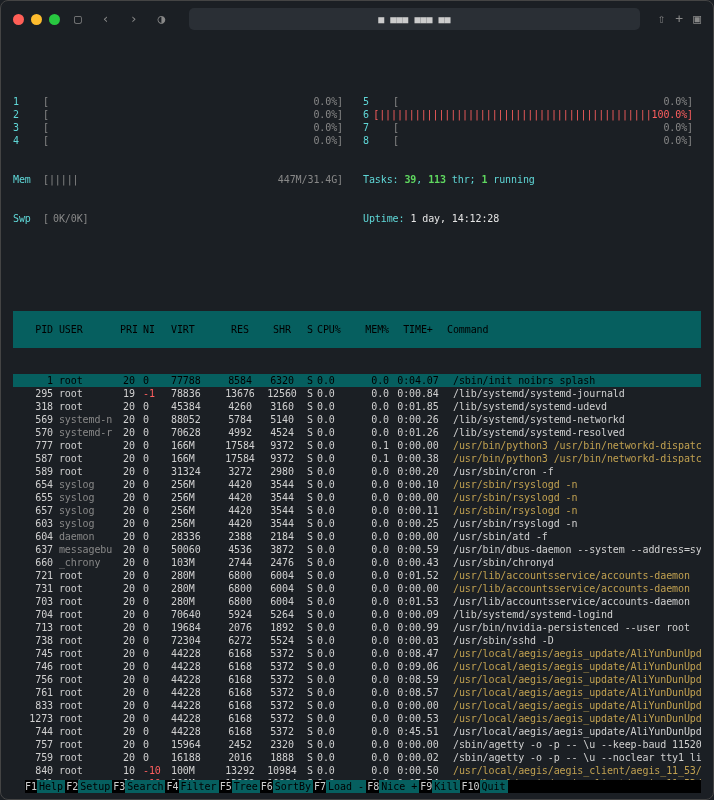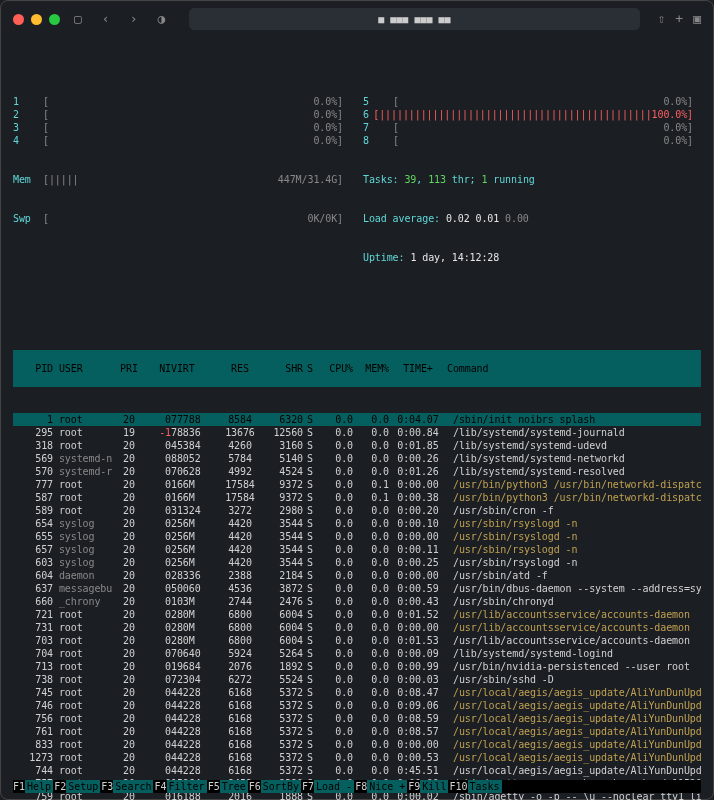--- a/index.html
+++ b/index.html
@@ -17,42 +17,42 @@
   .c-grey{color:#888}
   .c-red{color:#ff5f5f}
   .c-yel{color:#d0d050}
   .c-white{color:#e5e5e5}
   .c-redbar{color:#ff5f5f}
   .meter{display:flex}
   .meter .lbl{color:#5fd7d7;width:30px}
   .meter .bar{color:#888}
   .meter .val{color:#888;margin-left:auto}
   .tasks{color:#5fd7d7}
-  .tasks .n{color:#5fd75f;font-weight:normal}
+  .tasks .n{color:#5fd75f;font-weight:bold}
   .hdr{background:#065f5f;color:#000;display:flex}
   .hdr span{padding:12px 0}
   .prow{display:flex}
   .prow.sel{background:#065f5f;color:#000}
   .prow.sel .cmd{color:#000}
   .col{display:inline-block}
   .w-pid{width:40px;text-align:right}
   .w-user{width:62px}
   .w-pri{width:28px;text-align:center}
-  .w-ni{width:28px;text-align:right}
+  .w-ni{width:28px;}
   .w-virt{width:48px;text-align:left}
   .w-res{width:42px;text-align:center}
-  .w-shr{width:42px;text-align:right}
+  .w-shr{width:42px;text-align:center}
   .w-s{width:14px;text-align:center}
-  .w-cpu{width:36px;text-align:right}
+  .w-cpu{width:36px;}
   .w-mem{width:36px;text-align:right}
   .w-time{width:58px;text-align:center}
   .w-cmd{flex:1;padding-left:6px;overflow:hidden;text-overflow:clip;white-space:nowrap}
   .cmd{color:#d0d0d0}
   .cmd.ye{color:#c0a050}
-  .footer{position:absolute;bottom:6px;left:12px;right:12px;display:flex;background:#000}
+  .footer{position:absolute;bottom:6px;left:24px;right:12px;display:flex;background:#000}
   .fk{color:#d0d0d0}
   .fl{background:#065f5f;color:#000;padding:0 2px;margin-right:1px}
 </style>
 </head>
 <body>
 
 <div class="window">
   <div class="titlebar">
     <div class="traffic">
       <div class="tl r"></div>
@@ -71,27 +71,26 @@
       <span>+</span>
       <span>▣</span>
     </div>
   </div>
 
   <div class="term">
     <div class="row">
       <div style="width:330px">
         <div id="ml"><div class="meter"><span class="lbl">1</span><span class="c-grey">[</span><span class="c-grey" style="margin-left:auto">0.0%]</span></div><div class="meter"><span class="lbl">2</span><span class="c-grey">[</span><span class="c-grey" style="margin-left:auto">0.0%]</span></div><div class="meter"><span class="lbl">3</span><span class="c-grey">[</span><span class="c-grey" style="margin-left:auto">0.0%]</span></div><div class="meter"><span class="lbl">4</span><span class="c-grey">[</span><span class="c-grey" style="margin-left:auto">0.0%]</span></div></div>
         <div class="meter"><span class="lbl">Mem</span><span class="bar c-yel">[|||||</span><span class="val" style="width:260px;text-align:right">447M/31.4G]</span></div>
-        <div class="meter"><span class="lbl">Swp</span><span class="bar">[</span><span class="val" style="width:290px;text-align:right">0K/0K]</span></div>
+        <div class="meter"><span class="lbl">Swp</span><span class="bar">[</span><span class="val" style="width:290px;">0K/0K]</span></div>
       </div>
       <div style="width:20px"></div>
       <div style="width:330px">
         <div id="mr"><div class="meter"><span class="lbl">5</span><span class="c-grey">[</span><span class="c-grey" style="margin-left:auto">0.0%]</span></div><div class="meter"><span class="lbl">6</span><span class="c-redbar">[||||||||||||||||||||||||||||||||||||||||||||||</span><span class="c-red">100.0%]</span></div><div class="meter"><span class="lbl">7</span><span class="c-grey">[</span><span class="c-grey" style="margin-left:auto">0.0%]</span></div><div class="meter"><span class="lbl">8</span><span class="c-grey">[</span><span class="c-grey" style="margin-left:auto">0.0%]</span></div></div>
         <div class="tasks"><span>Tasks:</span> <span class="n">39</span>, <span class="n">113</span> <span class="c-cyan">thr;</span> <span class="n">1</span> <span class="c-cyan">running</span></div>
-        <div class="tasks"><span>Load average:</span> <span class="c-white">0.02</span> <span class="c-white">0.01</span> <span class="c-grey">0.00</span></div>
         <div class="tasks"><span>Uptime:</span> <span class="c-white">1 day, 14:12:28</span></div>
       </div>
     </div>
     <div style="height:8px"></div>
     <div class="hdr" id="hdr"><span class="col w-pid">PID</span><span class="col w-user"> USER</span><span class="col w-pri">PRI</span><span class="col w-ni">NI</span><span class="col w-virt">VIRT</span><span class="col w-res">RES</span><span class="col w-shr">SHR</span><span class="col w-s">S</span><span class="col w-cpu">CPU%</span><span class="col w-mem">MEM%</span><span class="col w-time">TIME+</span><span class="col w-cmd"> Command</span></div>
     <div id="plist"><div class="prow sel"><span class="col w-pid">1</span><span class="col w-user "> root</span><span class="col w-pri">20</span><span class="col w-ni ">0</span><span class="col w-virt">77788</span><span class="col w-res">8584</span><span class="col w-shr">6320</span><span class="col w-s">S</span><span class="col w-cpu">0.0</span><span class="col w-mem">0.0</span><span class="col w-time">0:04.07</span><span class="col w-cmd cmd ">/sbin/init noibrs splash</span></div><div class="prow "><span class="col w-pid">295</span><span class="col w-user "> root</span><span class="col w-pri">19</span><span class="col w-ni c-red">-1</span><span class="col w-virt">78836</span><span class="col w-res">13676</span><span class="col w-shr">12560</span><span class="col w-s">S</span><span class="col w-cpu">0.0</span><span class="col w-mem">0.0</span><span class="col w-time">0:00.84</span><span class="col w-cmd cmd ">/lib/systemd/systemd-journald</span></div><div class="prow "><span class="col w-pid">318</span><span class="col w-user "> root</span><span class="col w-pri">20</span><span class="col w-ni ">0</span><span class="col w-virt">45384</span><span class="col w-res">4260</span><span class="col w-shr">3160</span><span class="col w-s">S</span><span class="col w-cpu">0.0</span><span class="col w-mem">0.0</span><span class="col w-time">0:01.85</span><span class="col w-cmd cmd ">/lib/systemd/systemd-udevd</span></div><div class="prow "><span class="col w-pid">569</span><span class="col w-user c-grey"> systemd-n</span><span class="col w-pri">20</span><span class="col w-ni ">0</span><span class="col w-virt">88052</span><span class="col w-res">5784</span><span class="col w-shr">5140</span><span class="col w-s">S</span><span class="col w-cpu">0.0</span><span class="col w-mem">0.0</span><span class="col w-time">0:00.26</span><span class="col w-cmd cmd ">/lib/systemd/systemd-networkd</span></div><div class="prow "><span class="col w-pid">570</span><span class="col w-user c-grey"> systemd-r</span><span class="col w-pri">20</span><span class="col w-ni ">0</span><span class="col w-virt">70628</span><span class="col w-res">4992</span><span class="col w-shr">4524</span><span class="col w-s">S</span><span class="col w-cpu">0.0</span><span class="col w-mem">0.0</span><span class="col w-time">0:01.26</span><span class="col w-cmd cmd ">/lib/systemd/systemd-resolved</span></div><div class="prow "><span class="col w-pid">777</span><span class="col w-user "> root</span><span class="col w-pri">20</span><span class="col w-ni ">0</span><span class="col w-virt">166M</span><span class="col w-res">17584</span><span class="col w-shr">9372</span><span class="col w-s">S</span><span class="col w-cpu">0.0</span><span class="col w-mem">0.1</span><span class="col w-time">0:00.00</span><span class="col w-cmd cmd ye">/usr/bin/python3 /usr/bin/networkd-dispatcher --run</span></div><div class="prow "><span class="col w-pid">587</span><span class="col w-user "> root</span><span class="col w-pri">20</span><span class="col w-ni ">0</span><span class="col w-virt">166M</span><span class="col w-res">17584</span><span class="col w-shr">9372</span><span class="col w-s">S</span><span class="col w-cpu">0.0</span><span class="col w-mem">0.1</span><span class="col w-time">0:00.38</span><span class="col w-cmd cmd ye">/usr/bin/python3 /usr/bin/networkd-dispatcher --run</span></div><div class="prow "><span class="col w-pid">589</span><span class="col w-user "> root</span><span class="col w-pri">20</span><span class="col w-ni ">0</span><span class="col w-virt">31324</span><span class="col w-res">3272</span><span class="col w-shr">2980</span><span class="col w-s">S</span><span class="col w-cpu">0.0</span><span class="col w-mem">0.0</span><span class="col w-time">0:00.20</span><span class="col w-cmd cmd ">/usr/sbin/cron -f</span></div><div class="prow "><span class="col w-pid">654</span><span class="col w-user c-grey"> syslog</span><span class="col w-pri">20</span><span class="col w-ni ">0</span><span class="col w-virt">256M</span><span class="col w-res">4420</span><span class="col w-shr">3544</span><span class="col w-s">S</span><span class="col w-cpu">0.0</span><span class="col w-mem">0.0</span><span class="col w-time">0:00.10</span><span class="col w-cmd cmd ye">/usr/sbin/rsyslogd -n</span></div><div class="prow "><span class="col w-pid">655</span><span class="col w-user c-grey"> syslog</span><span class="col w-pri">20</span><span class="col w-ni ">0</span><span class="col w-virt">256M</span><span class="col w-res">4420</span><span class="col w-shr">3544</span><span class="col w-s">S</span><span class="col w-cpu">0.0</span><span class="col w-mem">0.0</span><span class="col w-time">0:00.00</span><span class="col w-cmd cmd ye">/usr/sbin/rsyslogd -n</span></div><div class="prow "><span class="col w-pid">657</span><span class="col w-user c-grey"> syslog</span><span class="col w-pri">20</span><span class="col w-ni ">0</span><span class="col w-virt">256M</span><span class="col w-res">4420</span><span class="col w-shr">3544</span><span class="col w-s">S</span><span class="col w-cpu">0.0</span><span class="col w-mem">0.0</span><span class="col w-time">0:00.11</span><span class="col w-cmd cmd ye">/usr/sbin/rsyslogd -n</span></div><div class="prow "><span class="col w-pid">603</span><span class="col w-user c-grey"> syslog</span><span class="col w-pri">20</span><span class="col w-ni ">0</span><span class="col w-virt">256M</span><span class="col w-res">4420</span><span class="col w-shr">3544</span><span class="col w-s">S</span><span class="col w-cpu">0.0</span><span class="col w-mem">0.0</span><span class="col w-time">0:00.25</span><span class="col w-cmd cmd ">/usr/sbin/rsyslogd -n</span></div><div class="prow "><span class="col w-pid">604</span><span class="col w-user c-grey"> daemon</span><span class="col w-pri">20</span><span class="col w-ni ">0</span><span class="col w-virt">28336</span><span class="col w-res">2388</span><span class="col w-shr">2184</span><span class="col w-s">S</span><span class="col w-cpu">0.0</span><span class="col w-mem">0.0</span><span class="col w-time">0:00.00</span><span class="col w-cmd cmd ">/usr/sbin/atd -f</span></div><div class="prow "><span class="col w-pid">637</span><span class="col w-user c-grey"> messagebu</span><span class="col w-pri">20</span><span class="col w-ni ">0</span><span class="col w-virt">50060</span><span class="col w-res">4536</span><span class="col w-shr">3872</span><span class="col w-s">S</span><span class="col w-cpu">0.0</span><span class="col w-mem">0.0</span><span class="col w-time">0:00.59</span><span class="col w-cmd cmd ">/usr/bin/dbus-daemon --system --address=systemd: --</span></div><div class="prow "><span class="col w-pid">660</span><span class="col w-user c-grey"> _chrony</span><span class="col w-pri">20</span><span class="col w-ni ">0</span><span class="col w-virt">103M</span><span class="col w-res">2744</span><span class="col w-shr">2476</span><span class="col w-s">S</span><span class="col w-cpu">0.0</span><span class="col w-mem">0.0</span><span class="col w-time">0:00.43</span><span class="col w-cmd cmd ">/usr/sbin/chronyd</span></div><div class="prow "><span class="col w-pid">721</span><span class="col w-user "> root</span><span class="col w-pri">20</span><span class="col w-ni ">0</span><span class="col w-virt">280M</span><span class="col w-res">6800</span><span class="col w-shr">6004</span><span class="col w-s">S</span><span class="col w-cpu">0.0</span><span class="col w-mem">0.0</span><span class="col w-time">0:01.52</span><span class="col w-cmd cmd ye">/usr/lib/accountsservice/accounts-daemon</span></div><div class="prow "><span class="col w-pid">731</span><span class="col w-user "> root</span><span class="col w-pri">20</span><span class="col w-ni ">0</span><span class="col w-virt">280M</span><span class="col w-res">6800</span><span class="col w-shr">6004</span><span class="col w-s">S</span><span class="col w-cpu">0.0</span><span class="col w-mem">0.0</span><span class="col w-time">0:00.00</span><span class="col w-cmd cmd ye">/usr/lib/accountsservice/accounts-daemon</span></div><div class="prow "><span class="col w-pid">703</span><span class="col w-user "> root</span><span class="col w-pri">20</span><span class="col w-ni ">0</span><span class="col w-virt">280M</span><span class="col w-res">6800</span><span class="col w-shr">6004</span><span class="col w-s">S</span><span class="col w-cpu">0.0</span><span class="col w-mem">0.0</span><span class="col w-time">0:01.53</span><span class="col w-cmd cmd ">/usr/lib/accountsservice/accounts-daemon</span></div><div class="prow "><span class="col w-pid">704</span><span class="col w-user "> root</span><span class="col w-pri">20</span><span class="col w-ni ">0</span><span class="col w-virt">70640</span><span class="col w-res">5924</span><span class="col w-shr">5264</span><span class="col w-s">S</span><span class="col w-cpu">0.0</span><span class="col w-mem">0.0</span><span class="col w-time">0:00.09</span><span class="col w-cmd cmd ">/lib/systemd/systemd-logind</span></div><div class="prow "><span class="col w-pid">713</span><span class="col w-user "> root</span><span class="col w-pri">20</span><span class="col w-ni ">0</span><span class="col w-virt">19684</span><span class="col w-res">2076</span><span class="col w-shr">1892</span><span class="col w-s">S</span><span class="col w-cpu">0.0</span><span class="col w-mem">0.0</span><span class="col w-time">0:00.99</span><span class="col w-cmd cmd ">/usr/bin/nvidia-persistenced --user root</span></div><div class="prow "><span class="col w-pid">738</span><span class="col w-user "> root</span><span class="col w-pri">20</span><span class="col w-ni ">0</span><span class="col w-virt">72304</span><span class="col w-res">6272</span><span class="col w-shr">5524</span><span class="col w-s">S</span><span class="col w-cpu">0.0</span><span class="col w-mem">0.0</span><span class="col w-time">0:00.03</span><span class="col w-cmd cmd ">/usr/sbin/sshd -D</span></div><div class="prow "><span class="col w-pid">745</span><span class="col w-user "> root</span><span class="col w-pri">20</span><span class="col w-ni ">0</span><span class="col w-virt">44228</span><span class="col w-res">6168</span><span class="col w-shr">5372</span><span class="col w-s">S</span><span class="col w-cpu">0.0</span><span class="col w-mem">0.0</span><span class="col w-time">0:08.47</span><span class="col w-cmd cmd ye">/usr/local/aegis/aegis_update/AliYunDunUpdate</span></div><div class="prow "><span class="col w-pid">746</span><span class="col w-user "> root</span><span class="col w-pri">20</span><span class="col w-ni ">0</span><span class="col w-virt">44228</span><span class="col w-res">6168</span><span class="col w-shr">5372</span><span class="col w-s">S</span><span class="col w-cpu">0.0</span><span class="col w-mem">0.0</span><span class="col w-time">0:09.06</span><span class="col w-cmd cmd ye">/usr/local/aegis/aegis_update/AliYunDunUpdate</span></div><div class="prow "><span class="col w-pid">756</span><span class="col w-user "> root</span><span class="col w-pri">20</span><span class="col w-ni ">0</span><span class="col w-virt">44228</span><span class="col w-res">6168</span><span class="col w-shr">5372</span><span class="col w-s">S</span><span class="col w-cpu">0.0</span><span class="col w-mem">0.0</span><span class="col w-time">0:08.59</span><span class="col w-cmd cmd ye">/usr/local/aegis/aegis_update/AliYunDunUpdate</span></div><div class="prow "><span class="col w-pid">761</span><span class="col w-user "> root</span><span class="col w-pri">20</span><span class="col w-ni ">0</span><span class="col w-virt">44228</span><span class="col w-res">6168</span><span class="col w-shr">5372</span><span class="col w-s">S</span><span class="col w-cpu">0.0</span><span class="col w-mem">0.0</span><span class="col w-time">0:08.57</span><span class="col w-cmd cmd ye">/usr/local/aegis/aegis_update/AliYunDunUpdate</span></div><div class="prow "><span class="col w-pid">833</span><span class="col w-user "> root</span><span class="col w-pri">20</span><span class="col w-ni ">0</span><span class="col w-virt">44228</span><span class="col w-res">6168</span><span class="col w-shr">5372</span><span class="col w-s">S</span><span class="col w-cpu">0.0</span><span class="col w-mem">0.0</span><span class="col w-time">0:00.00</span><span class="col w-cmd cmd ye">/usr/local/aegis/aegis_update/AliYunDunUpdate</span></div><div class="prow "><span class="col w-pid">1273</span><span class="col w-user "> root</span><span class="col w-pri">20</span><span class="col w-ni ">0</span><span class="col w-virt">44228</span><span class="col w-res">6168</span><span class="col w-shr">5372</span><span class="col w-s">S</span><span class="col w-cpu">0.0</span><span class="col w-mem">0.0</span><span class="col w-time">0:00.53</span><span class="col w-cmd cmd ye">/usr/local/aegis/aegis_update/AliYunDunUpdate</span></div><div class="prow "><span class="col w-pid">744</span><span class="col w-user "> root</span><span class="col w-pri">20</span><span class="col w-ni ">0</span><span class="col w-virt">44228</span><span class="col w-res">6168</span><span class="col w-shr">5372</span><span class="col w-s">S</span><span class="col w-cpu">0.0</span><span class="col w-mem">0.0</span><span class="col w-time">0:45.51</span><span class="col w-cmd cmd ">/usr/local/aegis/aegis_update/AliYunDunUpdate</span></div><div class="prow "><span class="col w-pid">757</span><span class="col w-user "> root</span><span class="col w-pri">20</span><span class="col w-ni ">0</span><span class="col w-virt">15964</span><span class="col w-res">2452</span><span class="col w-shr">2320</span><span class="col w-s">S</span><span class="col w-cpu">0.0</span><span class="col w-mem">0.0</span><span class="col w-time">0:00.00</span><span class="col w-cmd cmd ">/sbin/agetty -o -p -- \u --keep-baud 115200,38400,9</span></div><div class="prow "><span class="col w-pid">759</span><span class="col w-user "> root</span><span class="col w-pri">20</span><span class="col w-ni ">0</span><span class="col w-virt">16188</span><span class="col w-res">2016</span><span class="col w-shr">1888</span><span class="col w-s">S</span><span class="col w-cpu">0.0</span><span class="col w-mem">0.0</span><span class="col w-time">0:00.02</span><span class="col w-cmd cmd ">/sbin/agetty -o -p -- \u --noclear tty1 linux</span></div><div class="prow "><span class="col w-pid">840</span><span class="col w-user "> root</span><span class="col w-pri">10</span><span class="col w-ni c-red">-10</span><span class="col w-virt">100M</span><span class="col w-res">13292</span><span class="col w-shr">10984</span><span class="col w-s">S</span><span class="col w-cpu">0.0</span><span class="col w-mem">0.0</span><span class="col w-time">0:00.50</span><span class="col w-cmd cmd ye">/usr/local/aegis/aegis_client/aegis_11_53/AliYunDun</span></div><div class="prow "><span class="col w-pid">841</span><span class="col w-user "> root</span><span class="col w-pri">10</span><span class="col w-ni c-red">-10</span><span class="col w-virt">100M</span><span class="col w-res">13292</span><span class="col w-shr">10984</span><span class="col w-s">S</span><span class="col w-cpu">0.0</span><span class="col w-mem">0.0</span><span class="col w-time">0:07.74</span><span class="col w-cmd cmd ye">/usr/local/aegis/aegis_client/aegis_11_53/AliYunDun</span></div></div>
   </div>
 
   <div class="footer" id="footer">
       <span class="fk">F1</span>
@@ -106,15 +105,15 @@
       <span class="fl">Tree  </span>
       <span class="fk">F6</span>
       <span class="fl">SortBy</span>
       <span class="fk">F7</span>
       <span class="fl">Load -</span>
       <span class="fk">F8</span>
       <span class="fl">Nice +</span>
       <span class="fk">F9</span>
       <span class="fl">Kill  </span>
       <span class="fk">F10</span>
-      <span class="fl">Tasks  </span>
+      <span class="fl">Quit  </span>
     </div>
 </div>
 
 </body></html>

